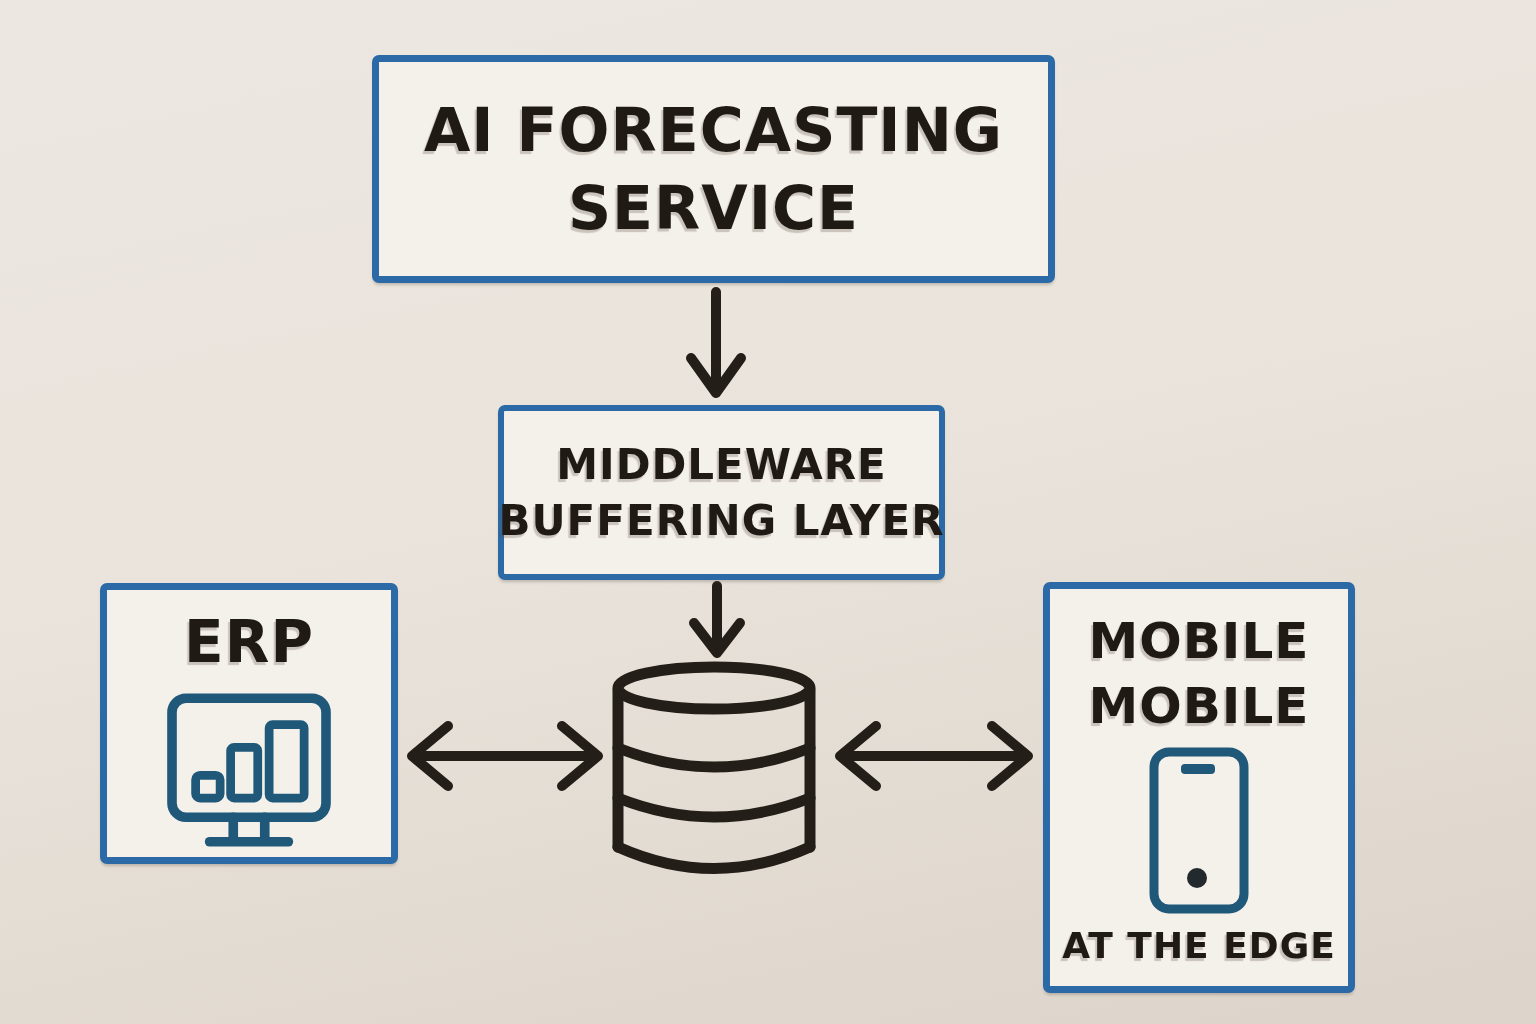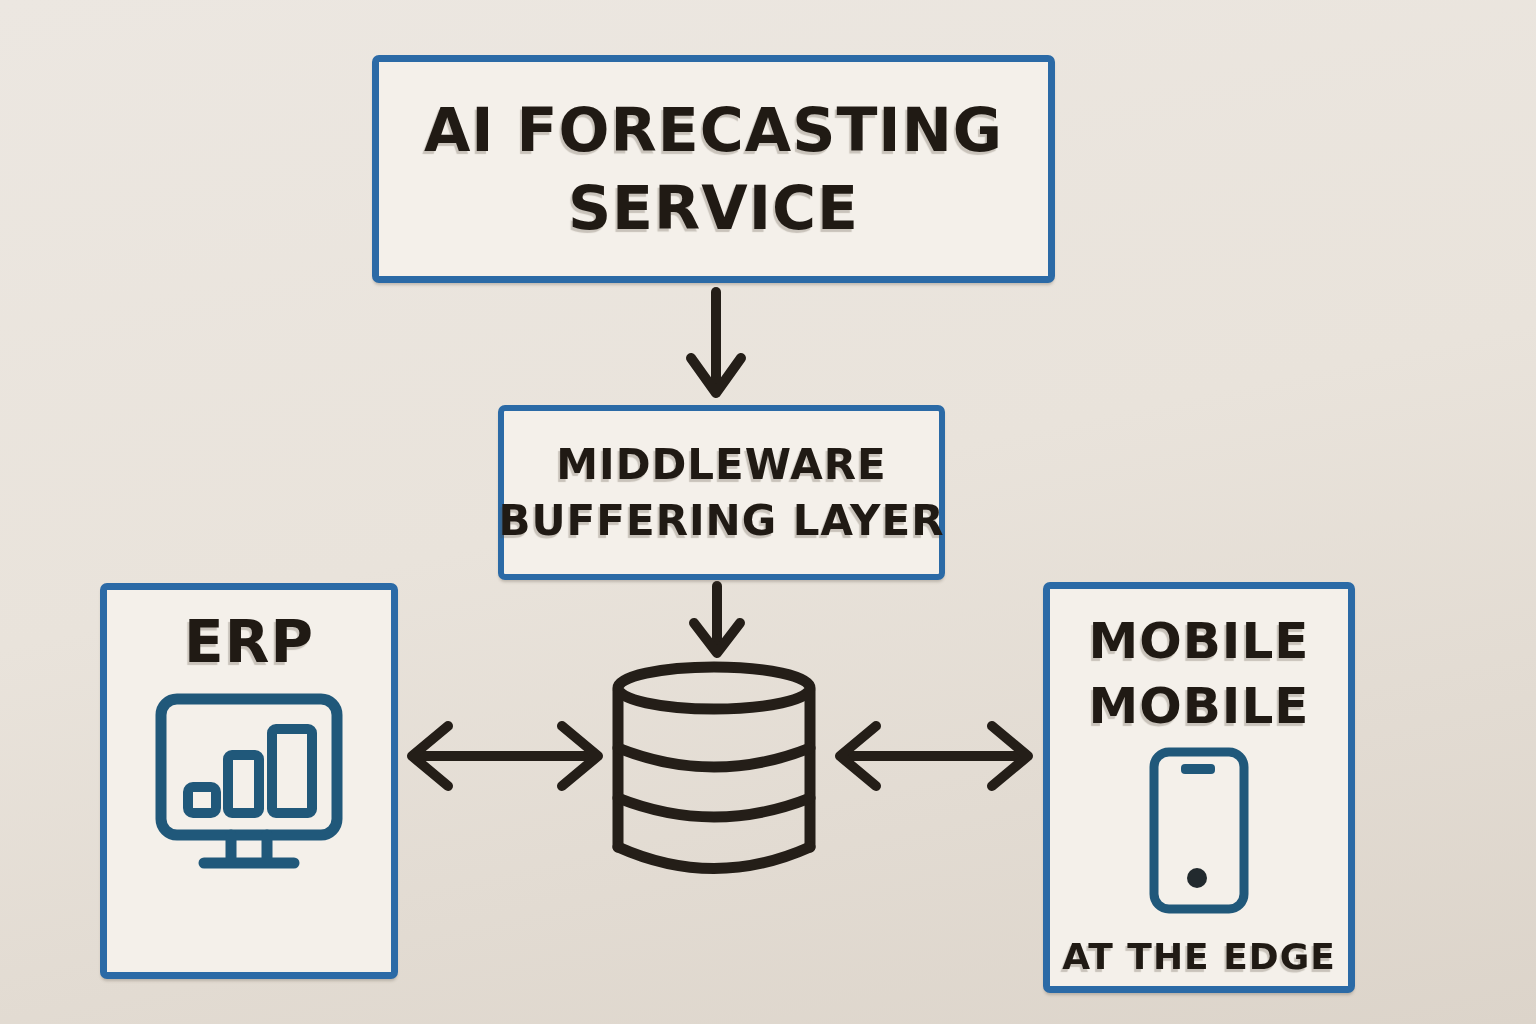--- a/index.html
+++ b/index.html
@@ -41,24 +41,24 @@
   }
   .marker-text {
     text-shadow: -2px 3px 1px rgba(88,78,66,0.28);
     letter-spacing: 1px;
     white-space: nowrap;
   }
   #box-ai        { left: 372px;  top: 55px;  width: 683px; height: 228px; }
   #box-ai .line  { font-size: 60px; line-height: 1.3; }
   #box-middleware        { left: 498px; top: 405px; width: 447px; height: 175px; border-width: 6px; }
   #box-middleware .line  { font-size: 42px; line-height: 1.32; }
-  #box-erp       { left: 100px; top: 583px; width: 298px; height: 396px; justify-content: flex-start; padding-top: 16px; }
+  #box-erp       { left: 100px; top: 583px; width: 298px; height: 281px; justify-content: flex-start; padding-top: 16px; }
   #box-erp .line { font-size: 58px; line-height: 1.25; }
   #box-erp svg   { margin-top: 14px; }
-  #box-mobile        { left: 1043px; top: 582px; width: 312px; height: 411px; justify-content: flex-start; padding: 20px 0 8px 0; }
+  #box-mobile        { left: 1043px; top: 582px; width: 312px; height: 411px; justify-content: flex-start; padding: 20px 0 19px 0; }
   #box-mobile .line  { font-size: 50px; line-height: 1.3; }
   #box-mobile svg    { margin-top: 8px; }
   #box-mobile .caption { margin-top: auto; font-size: 36px; line-height: 1.2; }
   .icon-blue-stroke {
     fill: none;
     stroke: var(--icon-blue, #20587a);
     stroke-linecap: round;
     stroke-linejoin: round;
   }
   .icon-blue-fill { fill: var(--icon-blue, #20587a); stroke: none; }

